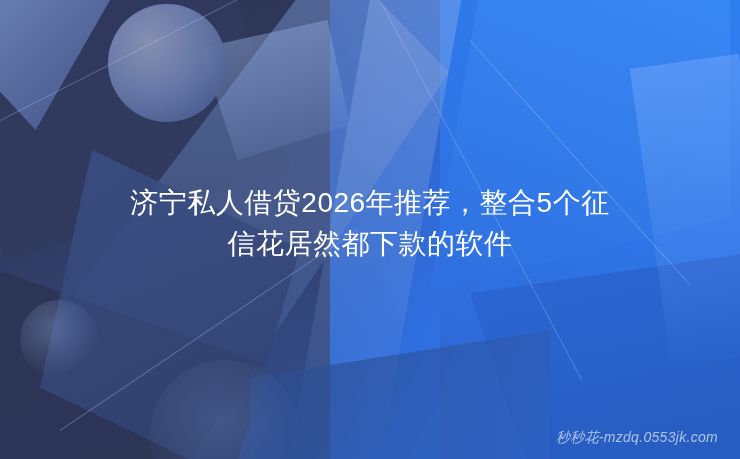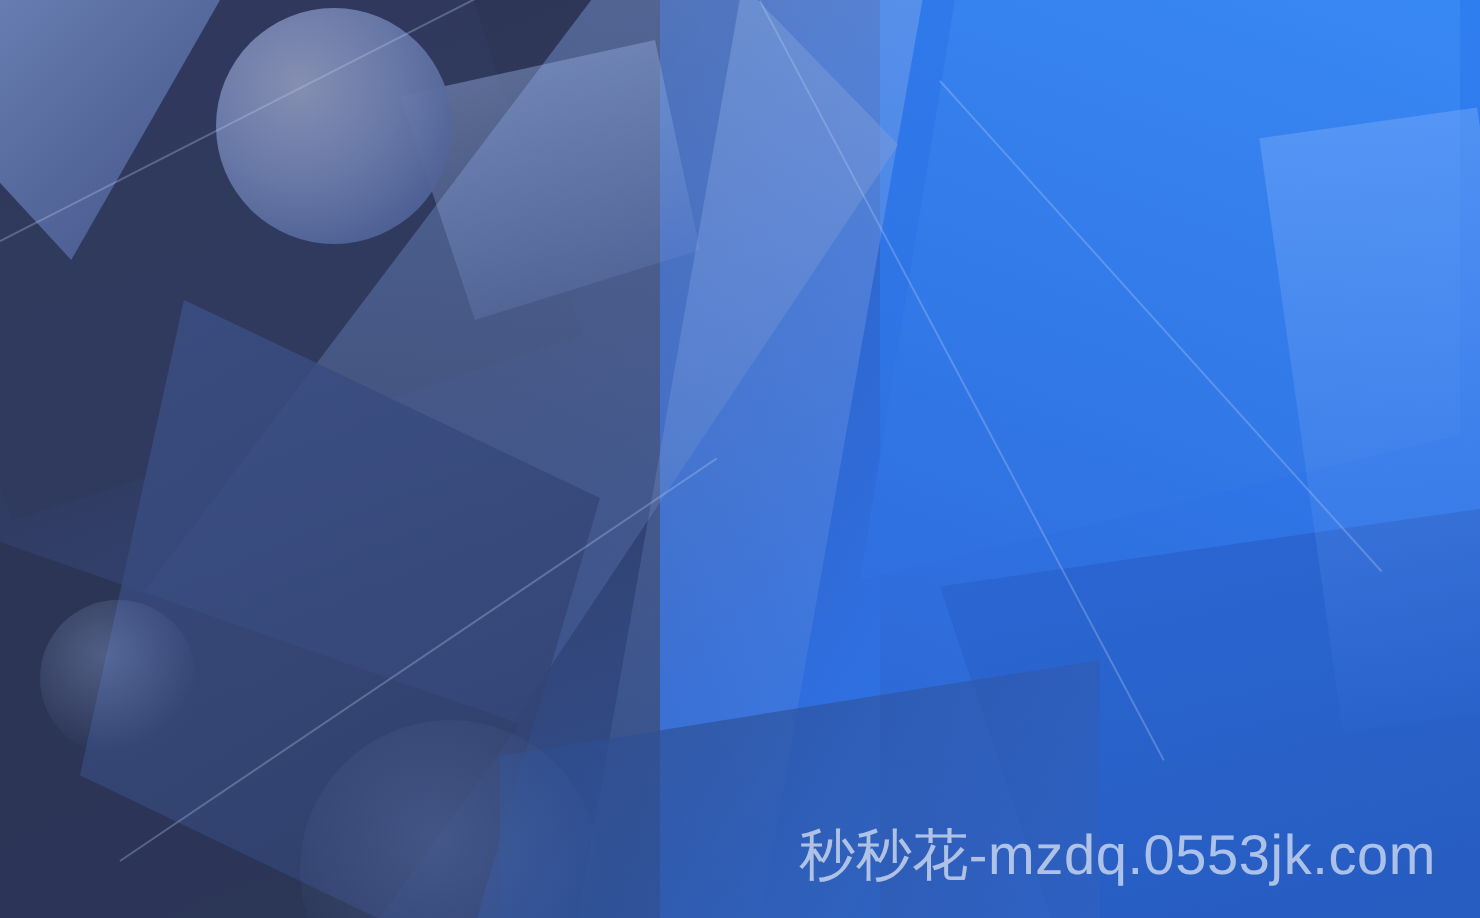--- a/index.html
+++ b/index.html
@@ -151,23 +151,24 @@
     font-weight: 400;
     letter-spacing: 0.5px;
     white-space: nowrap;
   }
   
   .watermark {
     position: absolute;
     right: 22px;
     bottom: 12px;
     color: rgba(255,255,255,0.62);
-    font-size: 28px;
+    font-size: 14px;
     letter-spacing: 0.3px;
     white-space: nowrap;
+    font-style: italic;
   }
 </style>
 </head>
 <body>
 
 <div id="poster">
 
   <div class="bg-base"></div>
   <div class="bg-left-dark"></div>
   <div class="bg-right-bright"></div>
@@ -186,16 +187,20 @@
 
   <div class="circle circle-big"></div>
   <div class="circle circle-small"></div>
   <div class="circle circle-faint"></div>
 
   <div class="line line-1"></div>
   <div class="line line-2"></div>
   <div class="line line-3"></div>
   <div class="line line-4"></div>
 
+  <div class="title-wrap">
+    <div class="title-line">济宁私人借贷2026年推荐，整合5个征</div>
+    <div class="title-line">信花居然都下款的软件</div>
+  </div>
 
   <div class="watermark">秒秒花-mzdq.0553jk.com</div>
 
 </div>
 
 </body></html>

